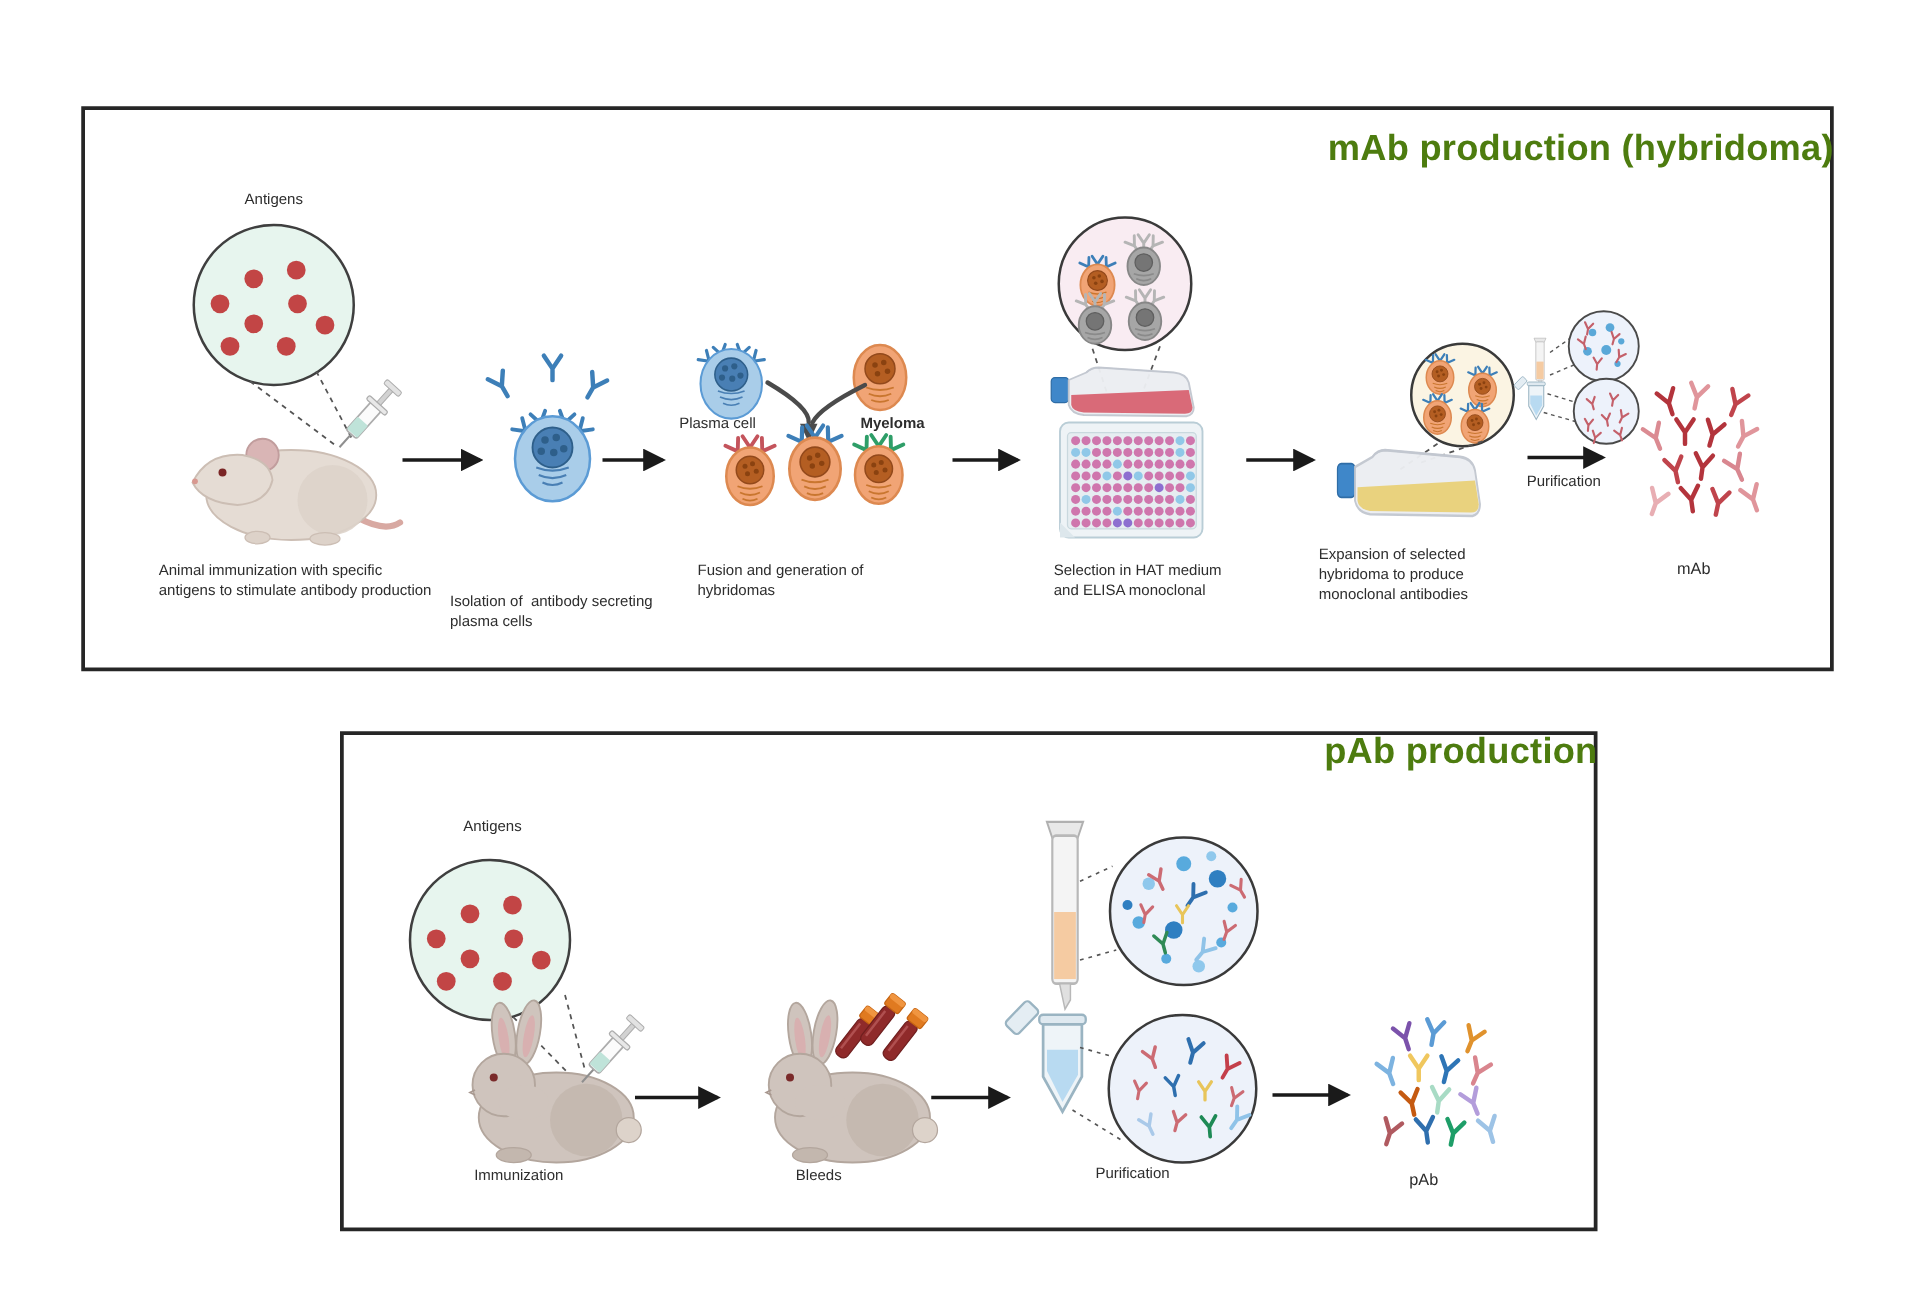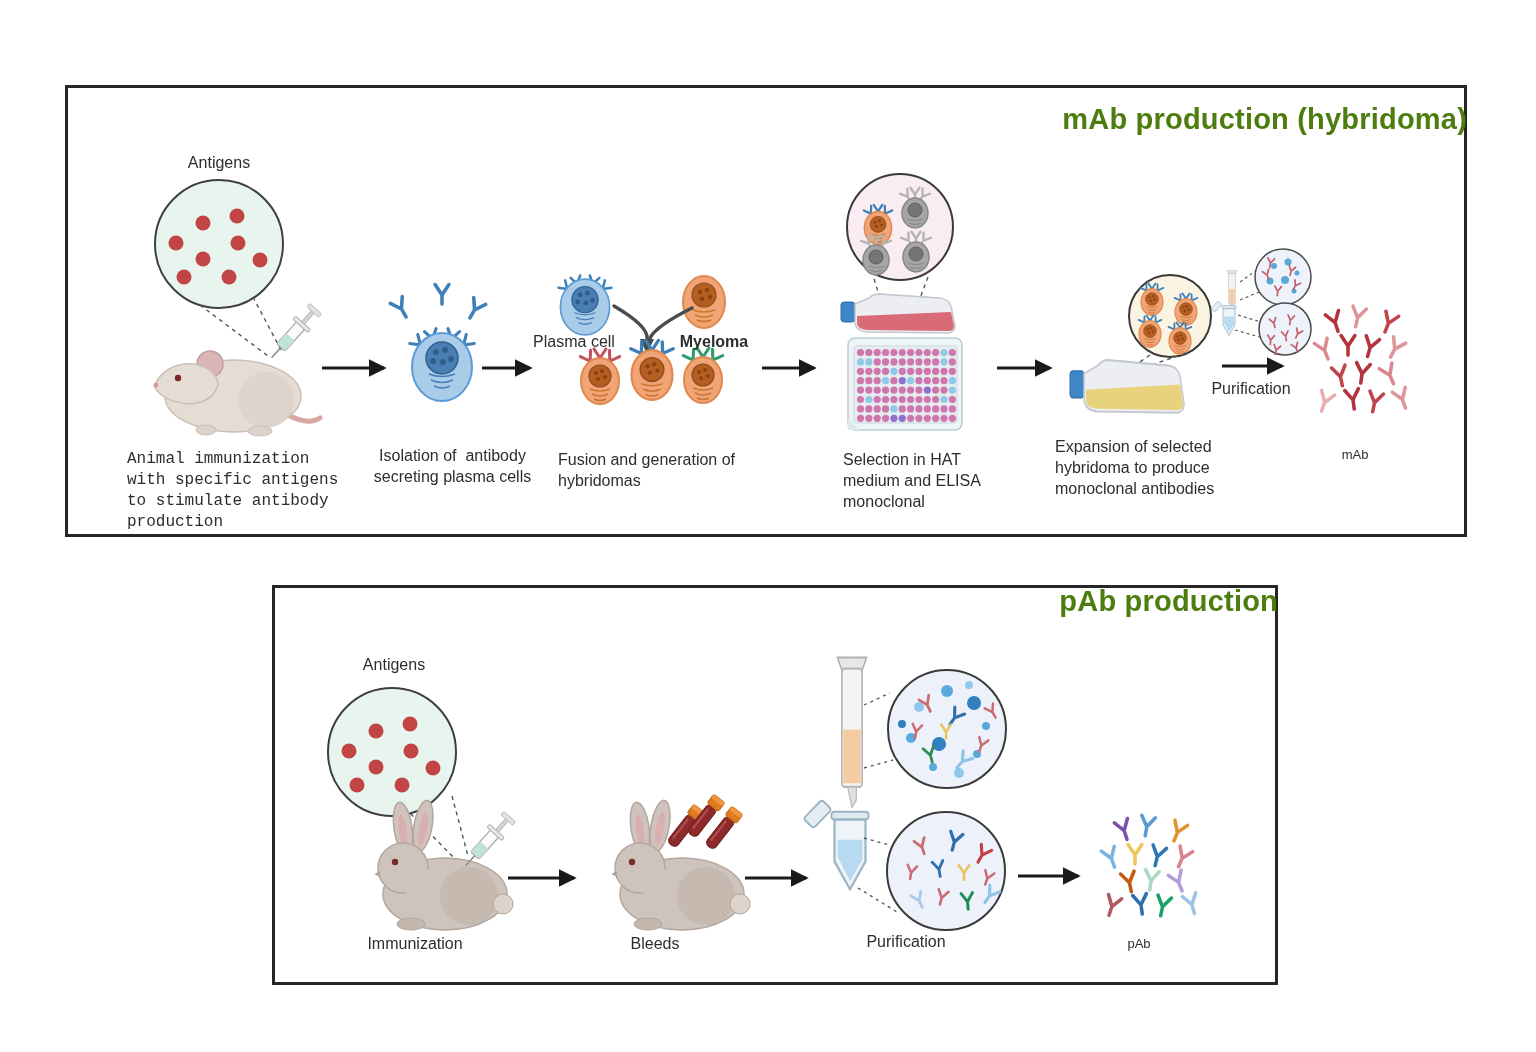--- a/index.html
+++ b/index.html
@@ -1,20 +1,20 @@
 <!DOCTYPE html>
 <html><head>
 <meta charset="utf-8">
 <style>
   html,body{margin:0;padding:0;background:#ffffff;}
   body{width:1536px;height:1052px;position:relative;font-family:"Liberation Sans",sans-serif;overflow:hidden;}
   .box{position:absolute;border:3px solid #262626;background:#ffffff;box-sizing:border-box;}
   .lbl{position:absolute;color:#262626;z-index:3;}
   .title{font-weight:bold;font-size:29px;text-align:right;color:#4d7c0f;letter-spacing:0.2px;}
-  .cap{font-size:16px;line-height:1.32;color:#2d2d2d;white-space:pre-wrap;}
+  .cap{font-size:12px;line-height:1.32;color:#2d2d2d;white-space:pre-wrap;}
   .ctr{text-align:center;}
   .res{font-size:13px;}
   svg.canvas{position:absolute;left:0;top:0;z-index:2;}
 </style>
 </head>
 <body>
 
 <div class="box" style="left:65px;top:85px;width:1402px;height:452px;"></div>
 <div class="box" style="left:272px;top:585px;width:1006px;height:400px;"></div>
 
@@ -472,22 +472,22 @@
       <use href="#ab" transform="translate(1164,900) rotate(12) scale(1.15)" color="#1e9e68"></use>
       <use href="#ab" transform="translate(1190,898) rotate(-16) scale(1.15)" color="#9dc3e6"></use>
     </g>
 </svg>
 
 <div class="lbl title" style="left:65px;top:103px;width:1402px;">mAb production (hybridoma)</div>
 <div class="lbl cap ctr" style="left:149px;top:152px;width:140px;">Antigens</div>
 <div class="lbl cap ctr" style="left:514px;top:331px;width:120px;">Plasma cell</div>
 <div class="lbl cap ctr" style="left:654px;top:331px;width:120px;font-weight:bold;">Myeloma</div>
 <div class="lbl cap ctr" style="left:1186px;top:378px;width:130px;">Purification</div>
-<div class="lbl cap" style="left:127px;top:449px;width:222px;font-family:Liberation Mono, monospace;">Animal immunization with specific antigens to stimulate antibody production</div>
-<div class="lbl cap" style="left:360px;top:445px;width:185px;text-align:center;">Isolation of  antibody secreting plasma cells</div>
+<div class="lbl cap" style="left:127px;top:449px;width:222px;">Animal immunization with specific antigens to stimulate antibody production</div>
+<div class="lbl cap" style="left:360px;top:474px;width:185px;">Isolation of  antibody secreting plasma cells</div>
 <div class="lbl cap" style="left:558px;top:449px;width:195px;">Fusion and generation of hybridomas</div>
 <div class="lbl cap" style="left:843px;top:449px;width:150px;">Selection in HAT medium and ELISA monoclonal</div>
 <div class="lbl cap" style="left:1055px;top:436px;width:172px;">Expansion of selected hybridoma to produce monoclonal antibodies</div>
 <div class="lbl cap ctr res" style="left:1305px;top:446px;width:100px;">mAb</div>
 
 <div class="lbl title" style="left:272px;top:585px;width:1006px;">pAb production</div>
 <div class="lbl cap ctr" style="left:324px;top:654px;width:140px;">Antigens</div>
 <div class="lbl cap ctr" style="left:340px;top:933px;width:150px;">Immunization</div>
 <div class="lbl cap ctr" style="left:580px;top:933px;width:150px;">Bleeds</div>
 <div class="lbl cap ctr" style="left:831px;top:931px;width:150px;">Purification</div>

